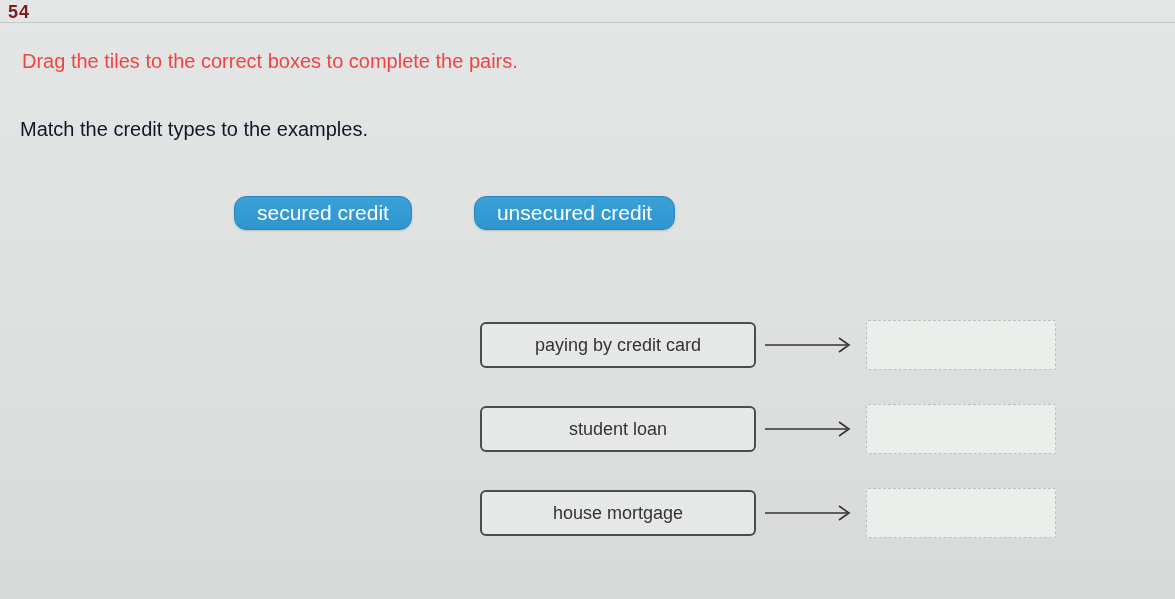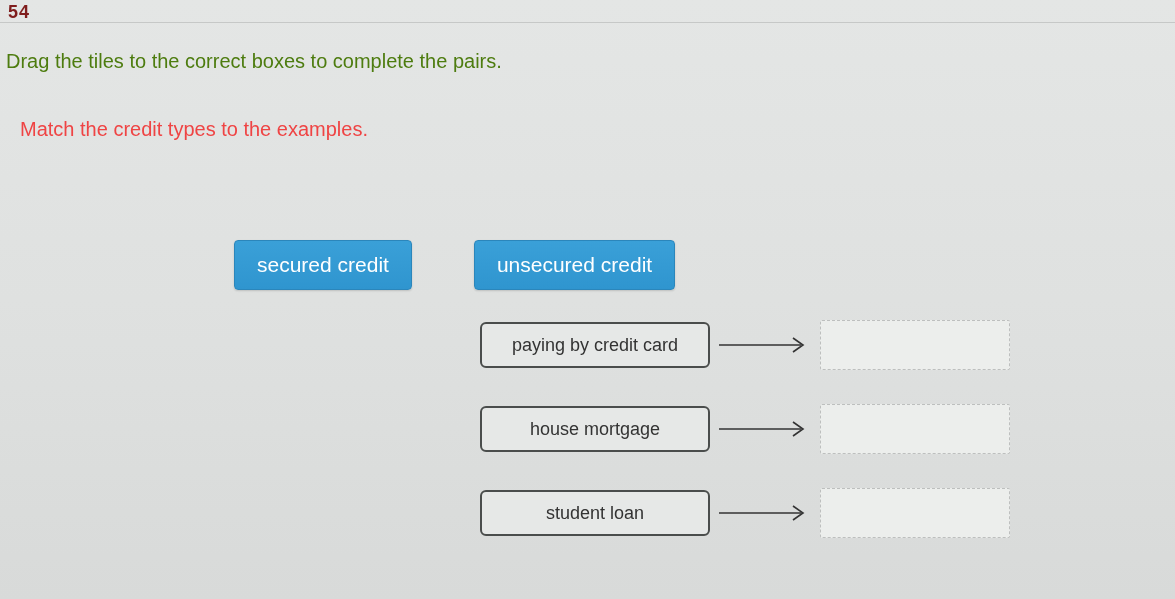--- a/index.html
+++ b/index.html
@@ -20,62 +20,61 @@
     letter-spacing: 1px;
   }
   .hr-top {
     position: absolute;
     top: 22px; left: 0; right: 0;
     height: 1px;
     background: #c6c8c7;
   }
   .instruction-1 {
     position: absolute;
-    top: 50px; left: 6px;
+    top: 50px; left: 22px;
     font-size: 20px;
-    color: #4d7c0f;
+    color: #ef4444;
   }
   .instruction-2 {
     position: absolute;
     top: 118px; left: 20px;
     font-size: 20px;
-    color: #ef4444;
+    color: #0f172a;
   }
   .tiles-row {
     position: absolute;
     top: 196px; left: 234px;
     display: flex;
     gap: 62px;
   }
   .tile {
     background: linear-gradient(180deg, #3aa0d8 0%, #2f95cf 100%);
     color: #fff;
     font-size: 21px;
-    padding: 12px 22px;
-    border-radius: 4px;
+    padding: 4px 22px;
+    border-radius: 12px;
     border: 1px solid #2b86bb;
     box-shadow: 0 1px 2px rgba(0,0,0,0.15);
     cursor: grab;
     user-select: none;
     white-space: nowrap;
-    margin-top: 44px;
   }
   .pairs {
     position: absolute;
     top: 320px; left: 480px;
     display: flex;
     flex-direction: column;
     gap: 34px;
   }
   .pair-row {
     display: flex;
     align-items: center;
   }
   .example-box {
-    width: 230px;
+    width: 276px;
     height: 46px;
     border: 2px solid #4a4d4c;
     border-radius: 6px;
     background: #e6e8e7;
     display: flex;
     align-items: center;
     justify-content: center;
     font-size: 18px;
     color: #333;
   }
@@ -115,32 +114,32 @@
     <div class="arrow">
       <svg width="100" height="20" viewBox="0 0 100 20">
         <line x1="4" y1="10" x2="86" y2="10" stroke="#333" stroke-width="1.6"></line>
         <polyline points="78,3 88,10 78,17" fill="none" stroke="#333" stroke-width="1.6"></polyline>
       </svg>
     </div>
     <div class="drop-zone"></div>
   </div>
 
   <div class="pair-row">
-    <div class="example-box">house mortgage</div>
+    <div class="example-box">student loan</div>
     <div class="arrow">
       <svg width="100" height="20" viewBox="0 0 100 20">
         <line x1="4" y1="10" x2="86" y2="10" stroke="#333" stroke-width="1.6"></line>
         <polyline points="78,3 88,10 78,17" fill="none" stroke="#333" stroke-width="1.6"></polyline>
       </svg>
     </div>
     <div class="drop-zone"></div>
   </div>
 
   <div class="pair-row">
-    <div class="example-box">student loan</div>
+    <div class="example-box">house mortgage</div>
     <div class="arrow">
       <svg width="100" height="20" viewBox="0 0 100 20">
         <line x1="4" y1="10" x2="86" y2="10" stroke="#333" stroke-width="1.6"></line>
         <polyline points="78,3 88,10 78,17" fill="none" stroke="#333" stroke-width="1.6"></polyline>
       </svg>
     </div>
     <div class="drop-zone"></div>
   </div>
 
 </div>

